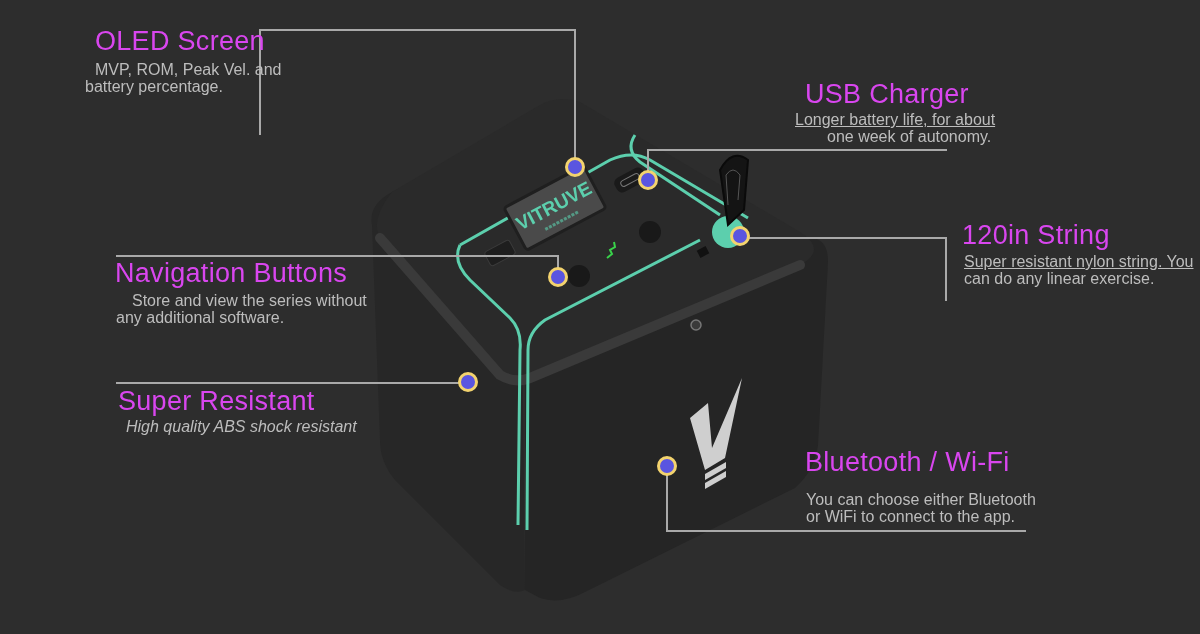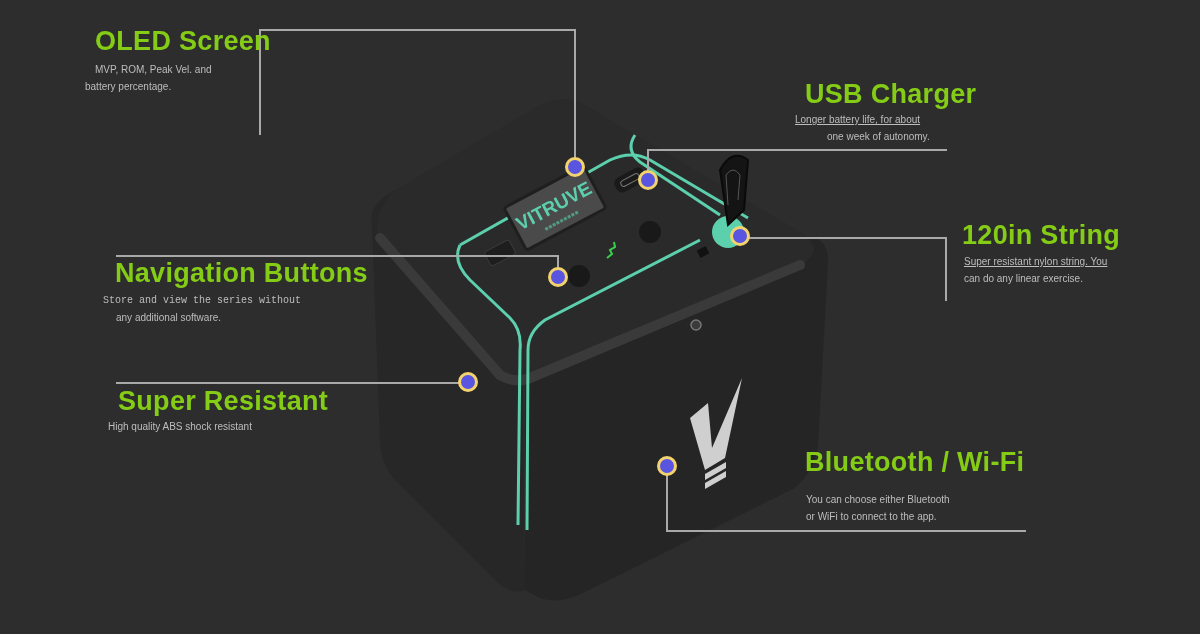--- a/index.html
+++ b/index.html
@@ -1,19 +1,19 @@
 <!DOCTYPE html>
 <html><head>
 <meta charset="utf-8">
 <style>
   html, body { margin:0; padding:0; }
   body { width:1200px; height:634px; background:#2d2d2d; position:relative; overflow:hidden;
          font-family:"Liberation Sans", sans-serif; color:#fff; }
-  .title { position:absolute; font-size:27px; font-weight:700; color:#84cc16; white-space:nowrap; letter-spacing:0.3px; line-height:1; }
-  .desc { position:absolute; font-size:10px; color:#bdbdbd; line-height:18px; white-space:nowrap; }
+  .title { position:absolute; font-size:27px; font-weight:400; color:#d946ef; white-space:nowrap; letter-spacing:0.3px; line-height:1; }
+  .desc { position:absolute; font-size:16px; color:#bdbdbd; line-height:18px; white-space:nowrap; }
   .line { position:absolute; background:#a9a9a9; }
   .dot { position:absolute; width:20px; height:20px; border-radius:50%; background:#5a55e0;
          border:3px solid #f3d36e; box-sizing:border-box; margin:-10px 0 0 -10px; cursor:pointer; }
   svg.device { position:absolute; left:0; top:0; }
 </style>
 </head>
 <body>
 
 <svg class="device" width="1200" height="634" viewBox="0 0 1200 634">
 
@@ -95,21 +95,21 @@
 
 <div class="title" style="left:793px;top:81px;margin-left:12px;">USB Charger</div>
 <div class="desc" style="left:795px;top:111px;text-decoration:underline;">Longer battery life, for about</div>
 <div class="desc" style="left:795px;top:128px;margin-left:32px;">one week of autonomy.</div>
 
 <div class="title" style="left:962px;top:222px;text-align:center;">120in String</div>
 <div class="desc" style="left:964px;top:253px;text-decoration:underline;">Super resistant nylon string. You</div>
 <div class="desc" style="left:964px;top:270px;">can do any linear exercise.</div>
 
 <div class="title" style="left:115px;top:260px;text-align:center;">Navigation Buttons</div>
-<div class="desc" style="left:103px;top:292px;font-family:Liberation Mono, monospace;">Store and view the series without</div>
+<div class="desc" style="left:132px;top:292px;">Store and view the series without</div>
 <div class="desc" style="left:116px;top:309px;">any additional software.</div>
 
 <div class="title" style="left:118px;top:388px;">Super Resistant</div>
-<div class="desc" style="left:108px;top:418px;">High quality ABS shock resistant</div>
+<div class="desc" style="left:126px;top:418px;font-style:italic;">High quality ABS shock resistant</div>
 
 <div class="title" style="left:805px;top:449px;">Bluetooth / Wi-Fi</div>
 <div class="desc" style="left:806px;top:491px;">You can choose either Bluetooth</div>
 <div class="desc" style="left:806px;top:508px;">or WiFi to connect to the app.</div>
 
 </body></html>

